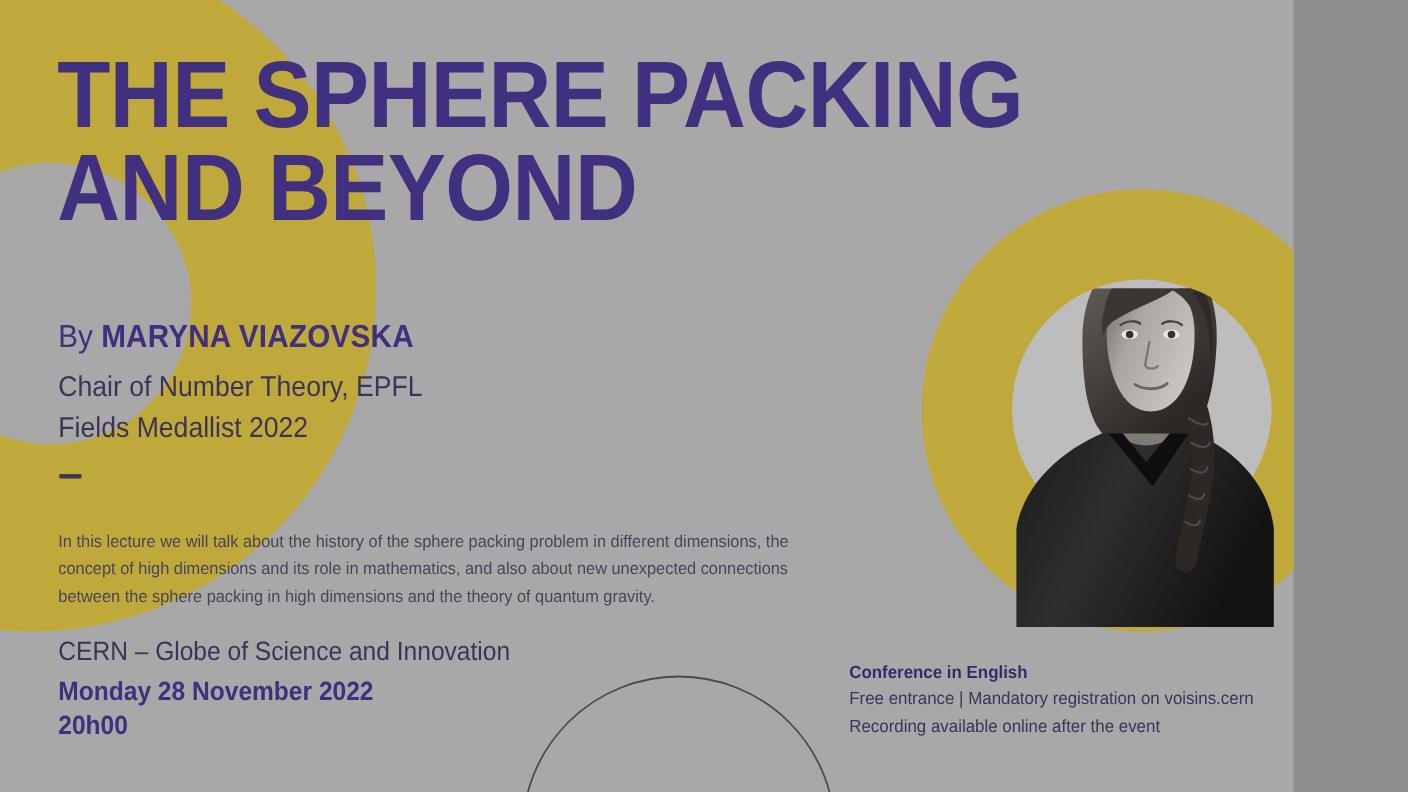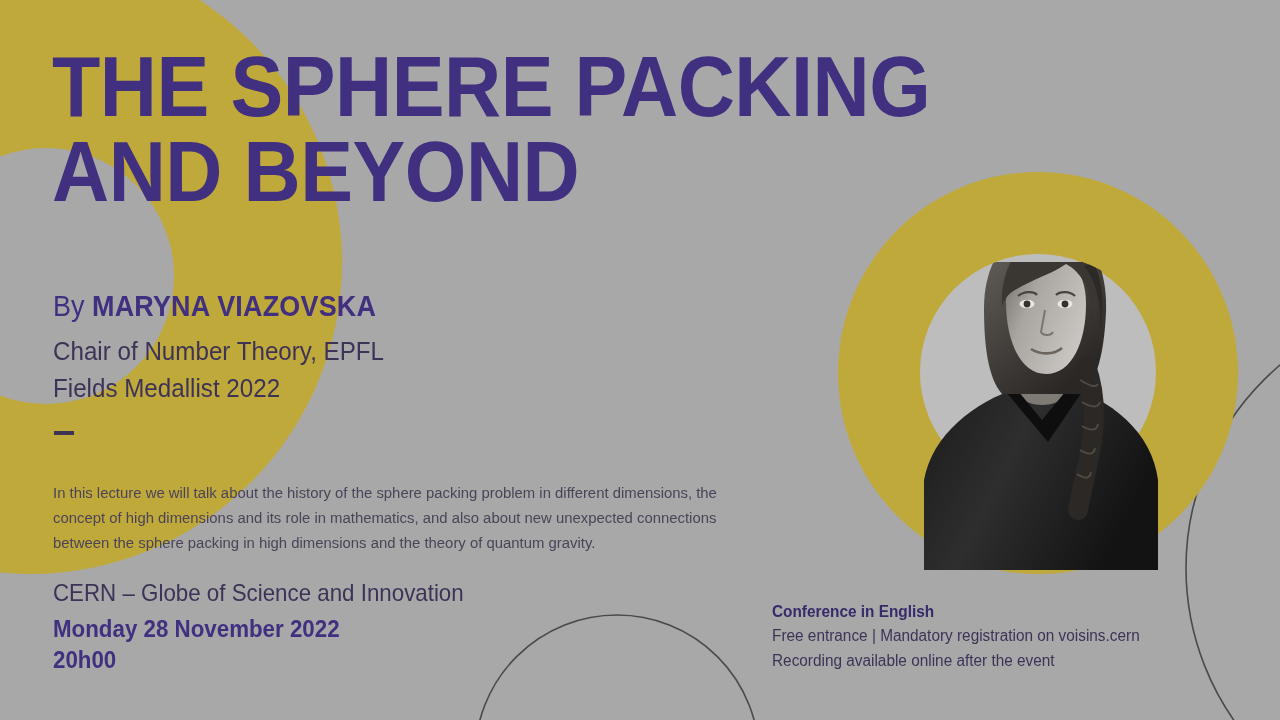--- a/index.html
+++ b/index.html
@@ -2,21 +2,21 @@
 <html><head>
 <meta charset="utf-8">
 <style>
   html, body {
     margin: 0;
     padding: 0;
     background: #8f8f8f;
   }
   #poster {
     position: relative;
-    width: 1280px;
+    width: 1176px;
     height: 720px;
     overflow: hidden;
     background: #a8a8a8;
     font-family: "Liberation Sans", sans-serif;
     -webkit-font-smoothing: antialiased;
   }
 
   
   .deco { position: absolute; pointer-events: none; }
 

